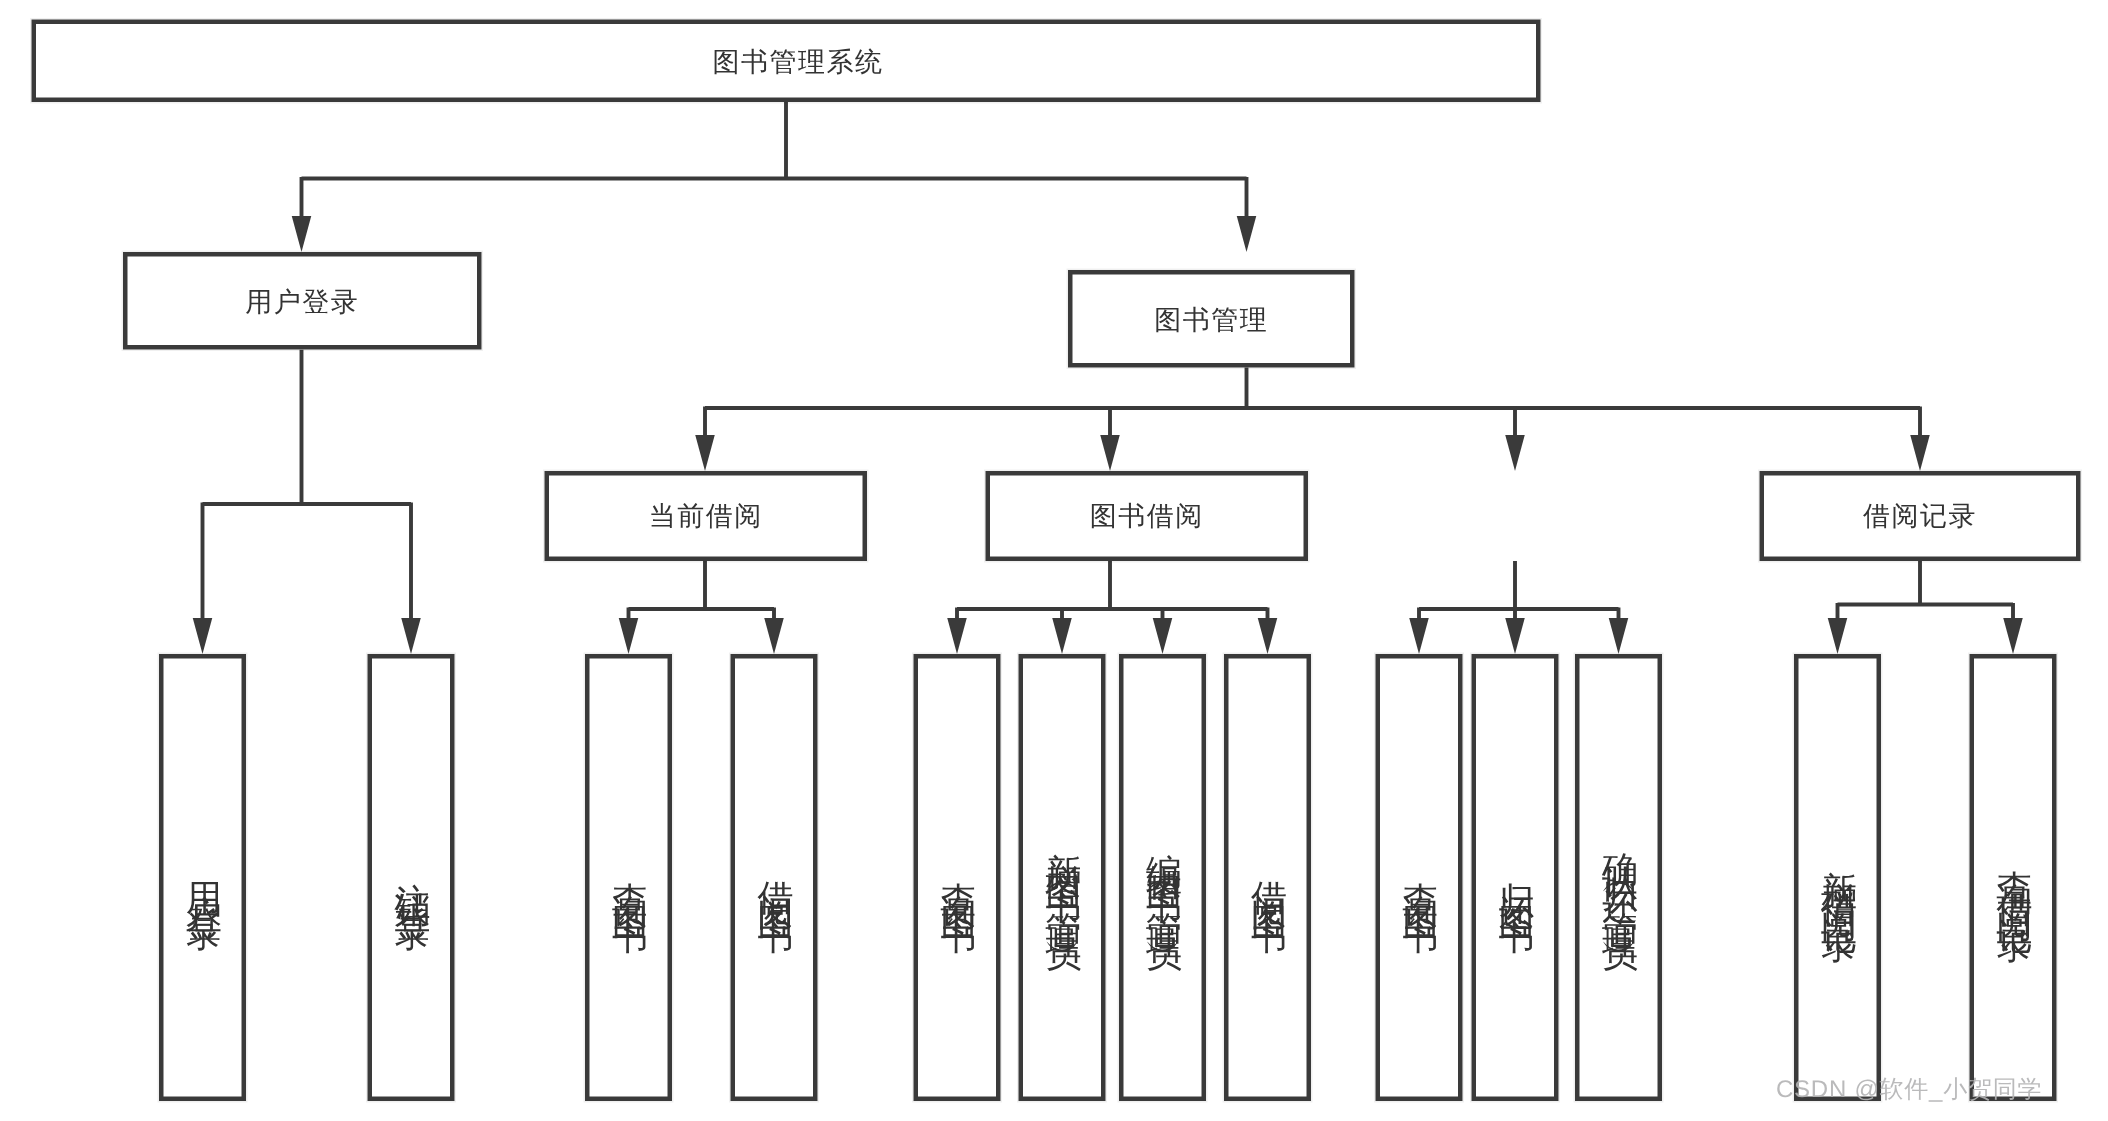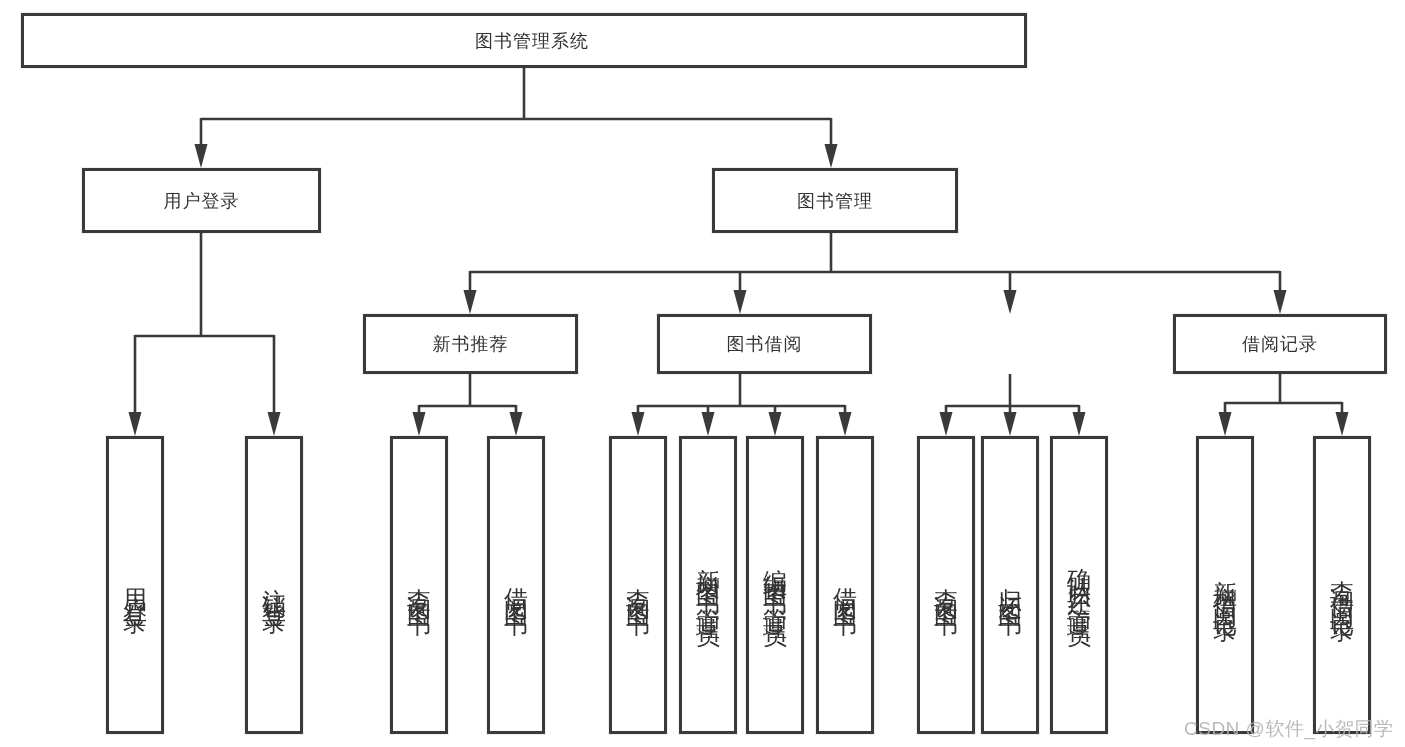--- a/index.html
+++ b/index.html
@@ -43,21 +43,21 @@
     font-size: 24px;
     line-height: 1;
     letter-spacing: 8px;
     white-space: nowrap;
   }
   #watermark {
     position: absolute;
     left: 1184px;
     top: 716px;
     z-index: 3;
-    font-size: 19px;
+    font-size: 16px;
     color: rgba(178, 178, 180, 0.9);
     letter-spacing: 0.5px;
     white-space: nowrap;
   }
 </style>
 </head>
 <body>
 
 <div id="stage">
 
@@ -130,26 +130,26 @@
     </g>
   </svg>
 
   <div class="node h-node" style="left:21px; top:13px; width:1006px; height:55px;padding-left:16px;">
     <span>图书管理系统</span>
   </div>
 
   <div class="node h-node" style="left:82px; top:168px; width:239px; height:65px;">
     <span>用户登录</span>
   </div>
-  <div class="node h-node" style="left:712px; top:168px; width:246px; height:65px;">
+  <div class="node h-node" style="left:712px; top:180px; width:191px; height:65px;">
     <span>图书管理</span>
   </div>
 
   <div class="node h-node" style="left:363px; top:314px; width:215px; height:60px;">
-    <span>新书推荐</span>
+    <span>当前借阅</span>
   </div>
   <div class="node h-node" style="left:633px; top:314px; width:215px; height:60px;margin-left:24px;">
     <span>图书借阅</span>
   </div>
   <div class="node h-node" style="left:1173px; top:314px; width:214px; height:60px;">
     <span>借阅记录</span>
   </div>
 
   <div class="node v-node" style="left:106px; top:436px; width:58px; height:298px;">
     <span>用户登录</span>

